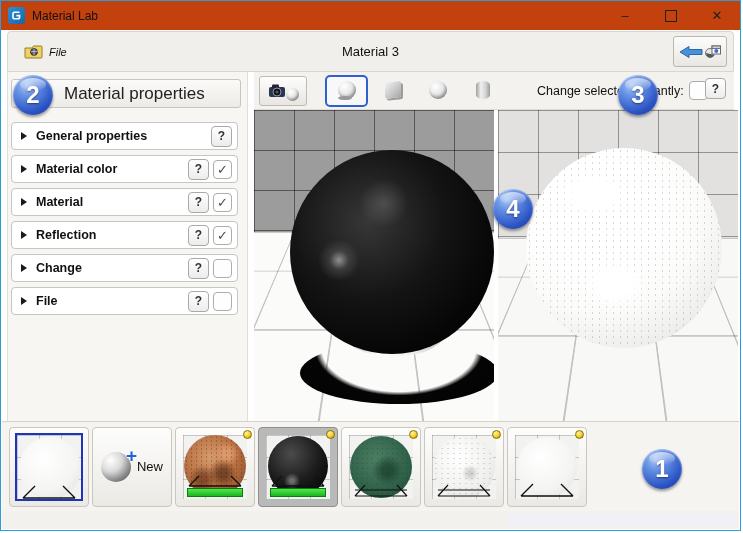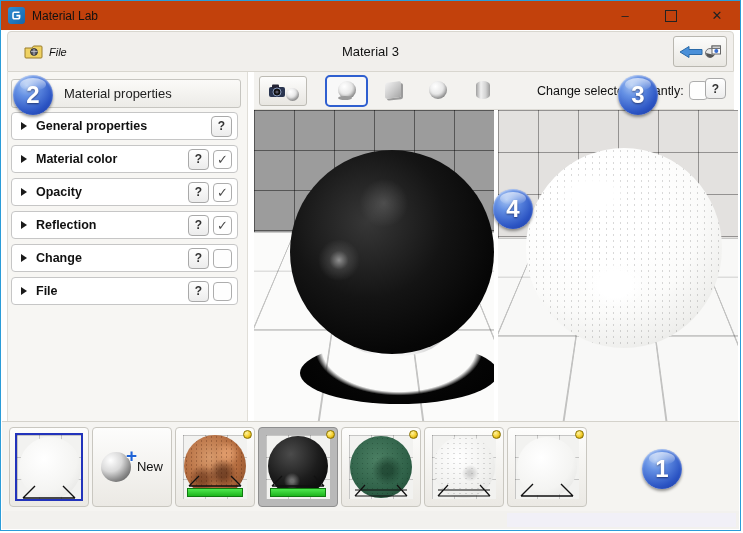--- a/index.html
+++ b/index.html
@@ -16,22 +16,22 @@
 
   
   .toolbar{position:absolute;left:6px;right:6px;top:30px;height:41px;background:#f1efec;border:1px solid #d8d6cf;border-radius:4px 4px 0 0;box-sizing:border-box;display:flex;align-items:center;}
   .file-btn{display:flex;align-items:center;gap:6px;margin-left:8px;padding:4px 8px;border-radius:3px;font-size:11px;color:#111;font-style:italic;}
   .material-title{position:absolute;left:0;right:0;text-align:center;font-size:13px;color:#111;pointer-events:none;}
   .back-btn{margin-left:auto;margin-right:6px;width:52px;height:29px;border:1px solid #b9b7b0;border-radius:3px;background:linear-gradient(#fcfcfb,#e9e7e2);display:flex;align-items:center;justify-content:center;gap:2px;}
 
   
   .left-panel{position:absolute;left:6px;top:71px;width:241px;bottom:109px;background:#f7f6f3;border-left:1px solid #e0ded8;border-right:1px solid #e0ded8;box-sizing:border-box;}
   .panel-header{position:absolute;left:3px;right:6px;top:7px;height:29px;background:linear-gradient(#fbfaf8,#ecebe7);border:1px solid #c6c5c0;border-radius:3px;display:flex;align-items:center;box-sizing:border-box;}
-  .panel-header-label{margin-left:52px;font-size:13px;color:#222;}
-  .sections{position:absolute;left:3px;right:9px;top:40px;}
+  .panel-header-label{margin-left:52px;font-size:17px;color:#222;}
+  .sections{position:absolute;left:3px;right:9px;top:50px;}
   .section-row{position:relative;height:28px;margin-bottom:5px;background:#fff;border:1px solid #c6c6c6;border-radius:4px;box-sizing:border-box;display:flex;align-items:center;}
   .tri{width:0;height:0;border-left:6px solid #1a1a1a;border-top:4px solid transparent;border-bottom:4px solid transparent;margin-left:9px;}
   .section-label{margin-left:9px;font-size:12.5px;font-weight:bold;color:#111;}
   .row-right{margin-left:auto;display:flex;align-items:center;gap:4px;margin-right:5px;}
   .help-btn{width:19px;height:19px;border:1px solid #a9a9a9;border-radius:4px;background:linear-gradient(#ffffff,#ececec);font-size:12px;font-weight:bold;color:#333;display:flex;align-items:center;justify-content:center;}
   .chk{width:19px;height:19px;border:1px solid #adadad;border-radius:4px;background:#fefefe;display:flex;align-items:center;justify-content:center;font-size:13px;color:#4a4a4a;box-sizing:border-box;}
 
   
   .preview-toolbar{position:absolute;left:253px;right:6px;top:71px;height:38px;background:#f3f2ef;border-bottom:1px solid #dddbd5;display:flex;align-items:center;box-sizing:border-box;}
   .tool-btn{height:28px;border:1px solid transparent;border-radius:3px;display:flex;align-items:center;justify-content:center;padding:0 3px;}
@@ -178,21 +178,21 @@
         <span class="tri"></span>
         <span class="section-label">Material color</span>
         <span class="row-right">
           <span class="help-btn">?</span>
           <span class="chk checked">✓</span>
         </span>
       </div>
 
       <div class="section-row">
         <span class="tri"></span>
-        <span class="section-label">Opacity</span>
+        <span class="section-label">Material</span>
         <span class="row-right">
           <span class="help-btn">?</span>
           <span class="chk checked">✓</span>
         </span>
       </div>
 
       <div class="section-row">
         <span class="tri"></span>
         <span class="section-label">Reflection</span>
         <span class="row-right">

